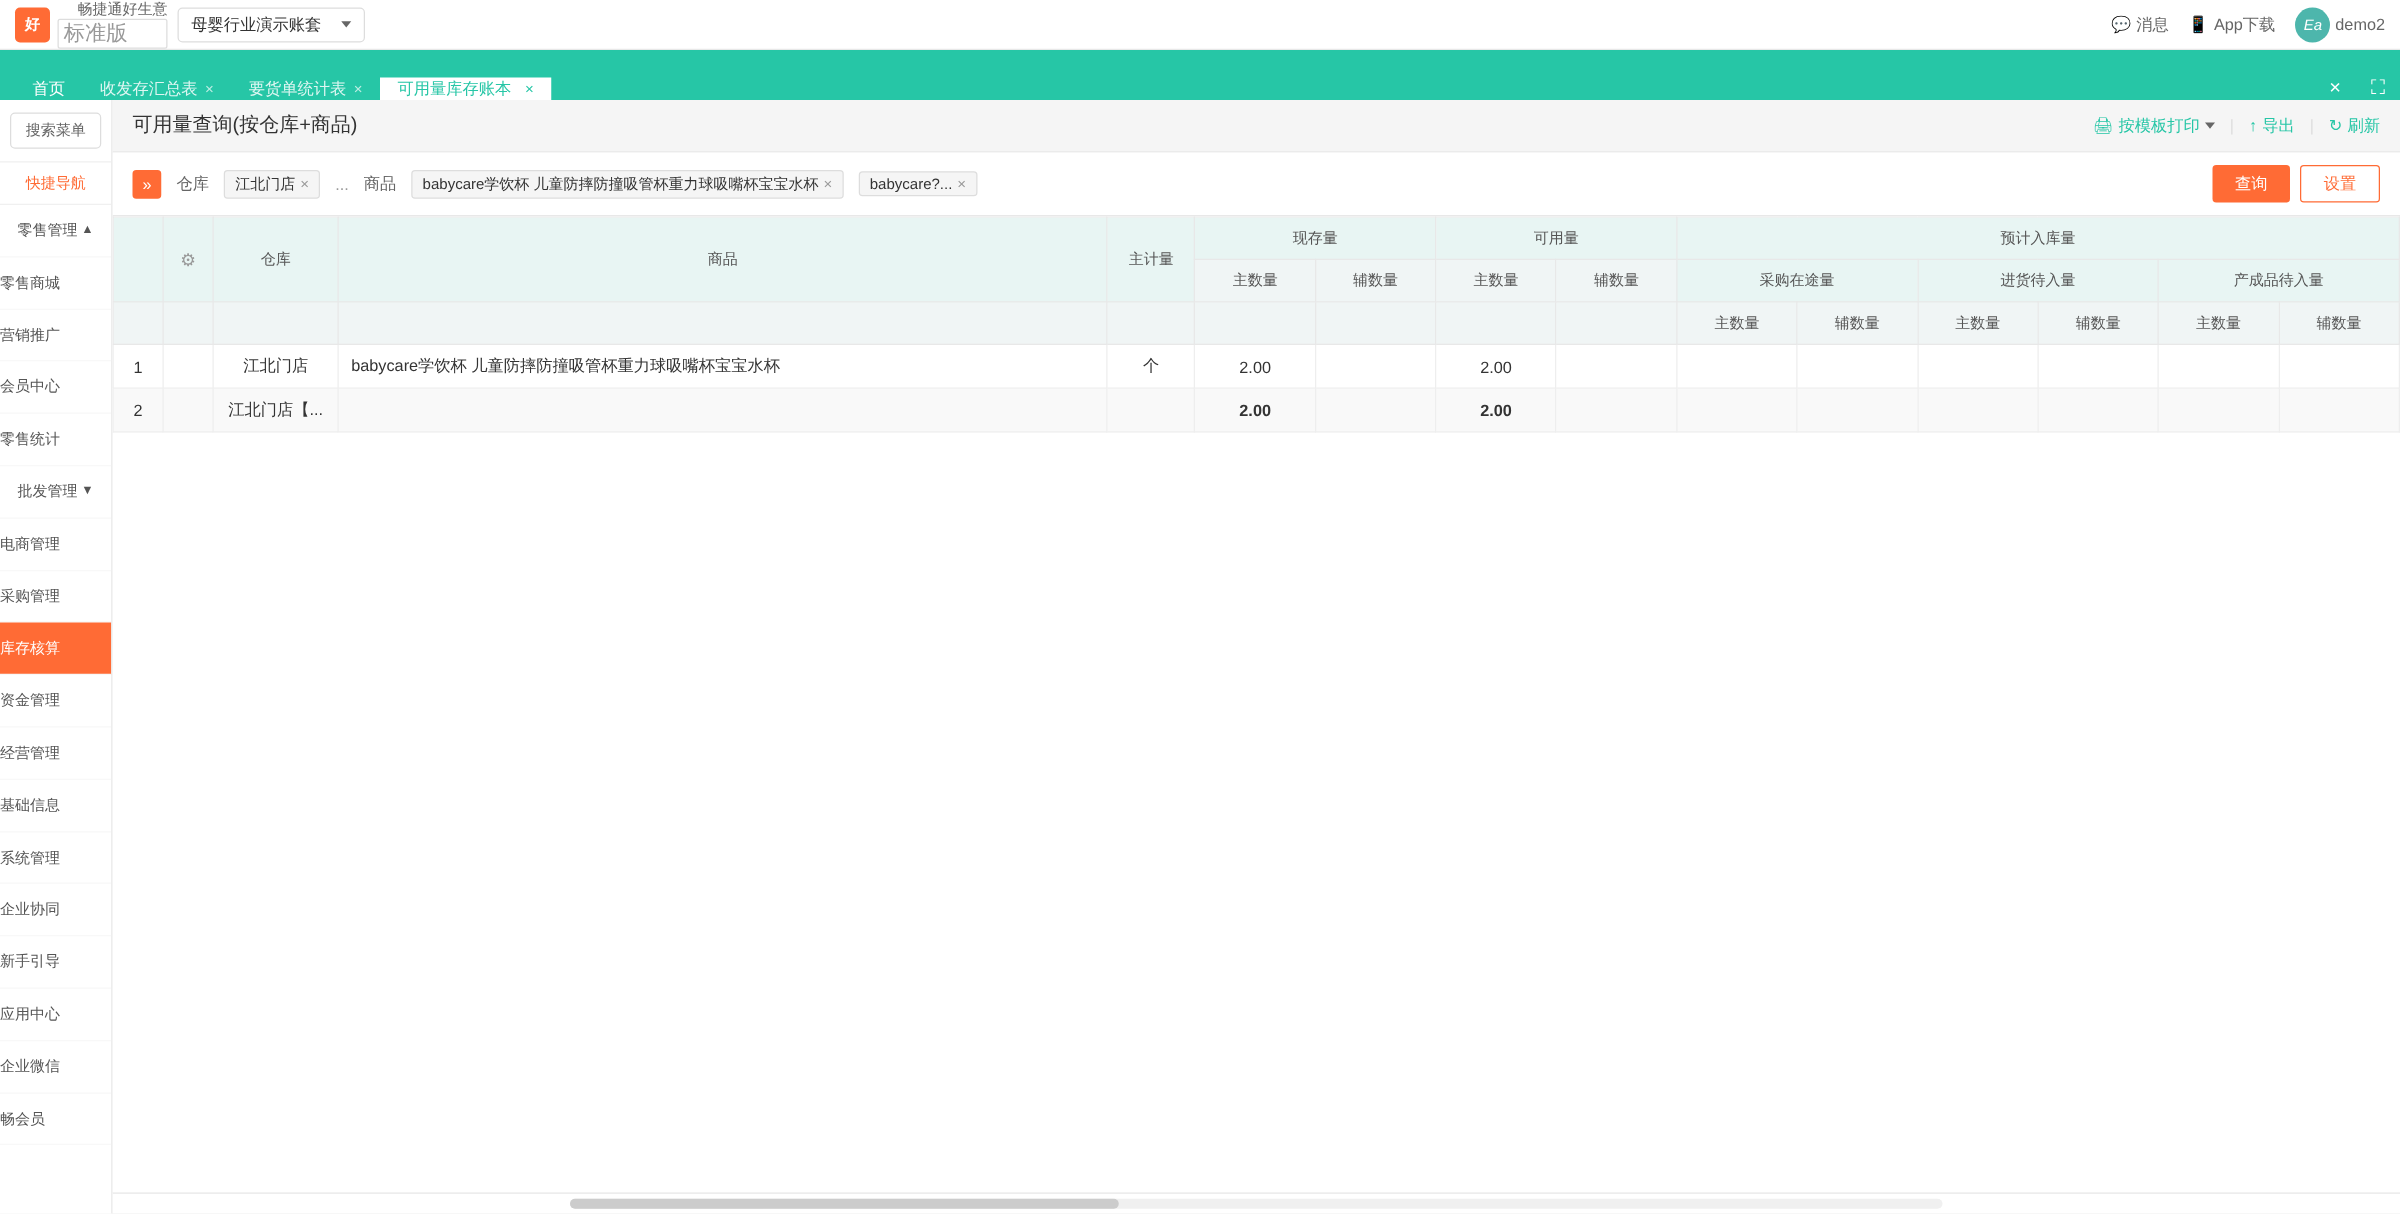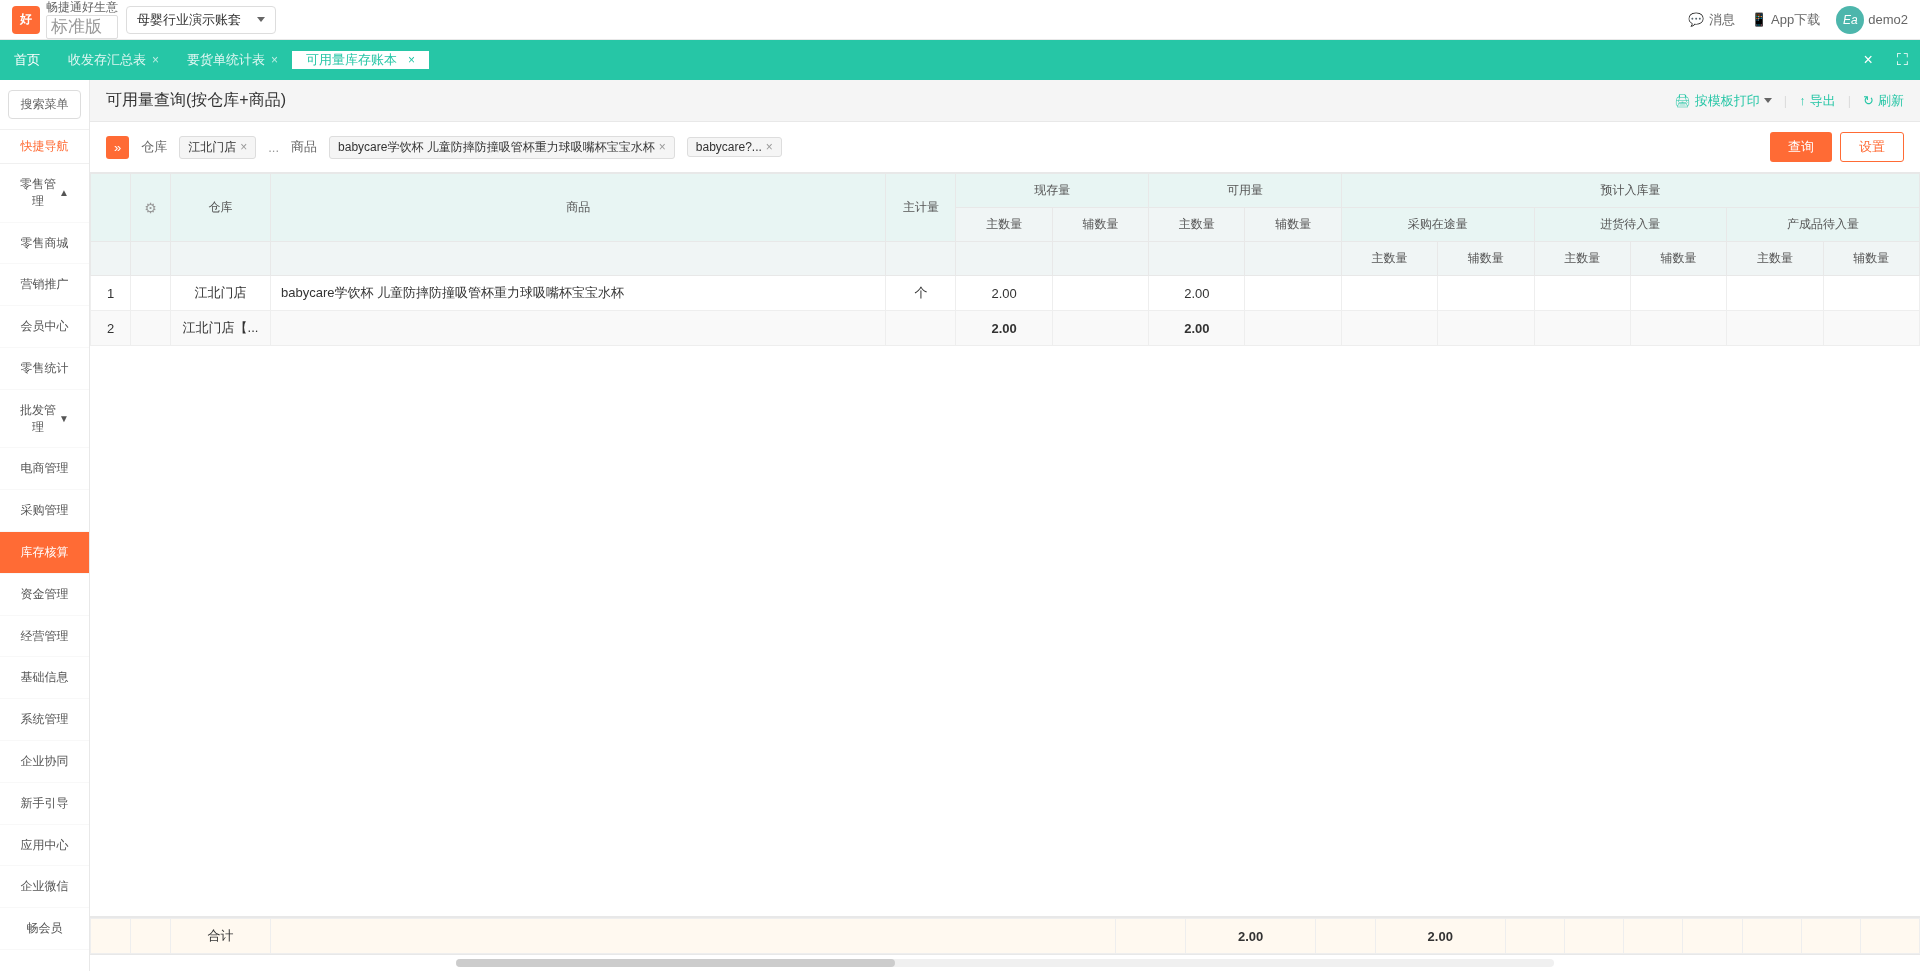--- a/index.html
+++ b/index.html
@@ -3,46 +3,46 @@
   <meta charset="utf-8">
   <style>
     * { box-sizing: border-box; margin: 0; padding: 0; }
     body { font-family: 'Microsoft YaHei', Arial, sans-serif; font-size: 13px; background: #f5f5f5; color: #333; display: flex; flex-direction: column; height: 971px; overflow: hidden; }
 
     
     .top-bar { background: #fff; height: 40px; display: flex; align-items: center; padding: 0 12px; border-bottom: 1px solid #e8e8e8; justify-content: space-between; flex-shrink: 0; }
     .top-bar-left { display: flex; align-items: center; gap: 8px; }
     .logo-area { display: flex; align-items: center; gap: 6px; }
     .logo-icon { width: 28px; height: 28px; background: #ff6b35; border-radius: 4px; display: flex; align-items: center; justify-content: center; color: white; font-size: 12px; font-weight: bold; }
-    .logo-text { font-size: 12px; color: #666; }
+    .logo-text { font-size: 12px; color: #666; margin-left: 16px; }
     .standard-badge { font-size: 17px; color: #999; border: 1px solid #ddd; padding: 1px 4px; border-radius: 2px; }
     .org-selector { display: flex; align-items: center; gap: 16px; font-size: 13px; color: #333; border: 1px solid #ddd; padding: 4px 10px; border-radius: 4px; background: #fff; cursor: pointer; min-width: 140px; }
     .top-bar-right { display: flex; align-items: center; gap: 16px; }
     .top-bar-btn { display: flex; align-items: center; gap: 4px; color: #666; font-size: 13px; cursor: pointer; }
     .avatar { width: 28px; height: 28px; border-radius: 50%; background: #4db6ac; display: flex; align-items: center; justify-content: center; color: white; font-size: 12px; font-style: italic; }
 
     
-    .nav-tabs { background: #26c6a6; height: 40px; display: flex; align-items: center; flex-shrink: 0; padding-left: 0; }
+    .nav-tabs { background: #26c6a6; height: 40px; display: flex; align-items: flex-end; flex-shrink: 0; padding-left: 12px; }
     .nav-tab { display: flex; align-items: center; padding: 0 14px; color: rgba(255,255,255,0.85); font-size: 13px; cursor: pointer; position: relative; gap: 6px; white-space: nowrap; }
     .nav-tab.active { background: #fff; color: #26c6a6; font-weight: 500; gap: 11px; }
     .nav-tab .close-btn { color: rgba(255,255,255,0.7); font-size: 12px; cursor: pointer; }
     .nav-tab.active .close-btn { color: #26c6a6; }
     .nav-tab:first-child { background: transparent; color: white; font-weight: 500; }
     .nav-tab-spacer { flex: 1; }
     .nav-action-btn { color: white; padding: 0 12px; display: flex; align-items: center; cursor: pointer; font-size: 16px; }
 
     
     .main-layout { display: flex; flex: 1; overflow: hidden; }
 
     
     .sidebar { width: 90px; background: #fff; border-right: 1px solid #e8e8e8; display: flex; flex-direction: column; overflow-y: auto; flex-shrink: 0; }
     .sidebar-search { padding: 10px 8px; border-bottom: 1px solid #f0f0f0; }
     .sidebar-search-btn { width: 100%; background: none; border: 1px solid #ddd; border-radius: 4px; padding: 5px; font-size: 12px; color: #666; cursor: pointer; text-align: center; }
     .sidebar-nav-btn { padding: 8px; text-align: center; color: #ff6b35; font-size: 12px; cursor: pointer; border-bottom: 1px solid #f0f0f0; }
-    .sidebar-item { padding: 12px 20px; text-align: center; color: #555; font-size: 12px; cursor: pointer; border-bottom: 1px solid #f8f8f8; line-height: 1.4; }
+    .sidebar-item { padding: 12px 0; color: #555; font-size: 12px; cursor: pointer; border-bottom: 1px solid #f8f8f8; line-height: 1.4; }
     .sidebar-item.active { background: #ff6b35; color: white; }
     .sidebar-item.has-arrow { display: flex; align-items: center; justify-content: center; gap: 3px; }
     .sidebar-arrow { font-size: 10px; }
 
     
     .content-area { flex: 1; overflow: hidden; display: flex; flex-direction: column; background: #f0f0f0; }
 
     
     .page-header { background: #f5f5f5; padding: 10px 16px; display: flex; align-items: center; justify-content: space-between; border-bottom: 1px solid #e8e8e8; flex-shrink: 0; }
     .page-title { font-size: 16px; color: #333; font-weight: 500; }
@@ -324,43 +324,20 @@
             <td></td>
             <td></td>
             <td></td>
             <td></td>
             <td></td>
           </tr>
         </tbody>
       </table>
     </div>
 
-    <div class="table-footer">
-      <table>
-        <tbody>
-            <tr>
-          <td style="width:40px;"></td>
-          <td style="width:40px;"></td>
-          <td style="width:100px;">合计</td>
-          <td style="min-width:300px;"></td>
-          <td style="width:70px;"></td>
-          <td style="font-weight:bold;">2.00</td>
-          <td></td>
-          <td style="font-weight:bold;">2.00</td>
-          <td></td>
-          <td></td>
-          <td></td>
-          <td></td>
-          <td></td>
-          <td></td>
-          <td></td>
-        </tr>
-      </tbody>
-        </table>
-    </div>
 
     <div class="scroll-bar-area">
       <div class="scroll-bar-track">
         <div class="scroll-bar-thumb"></div>
       </div>
     </div>
 
   </div>
 </div>
 

